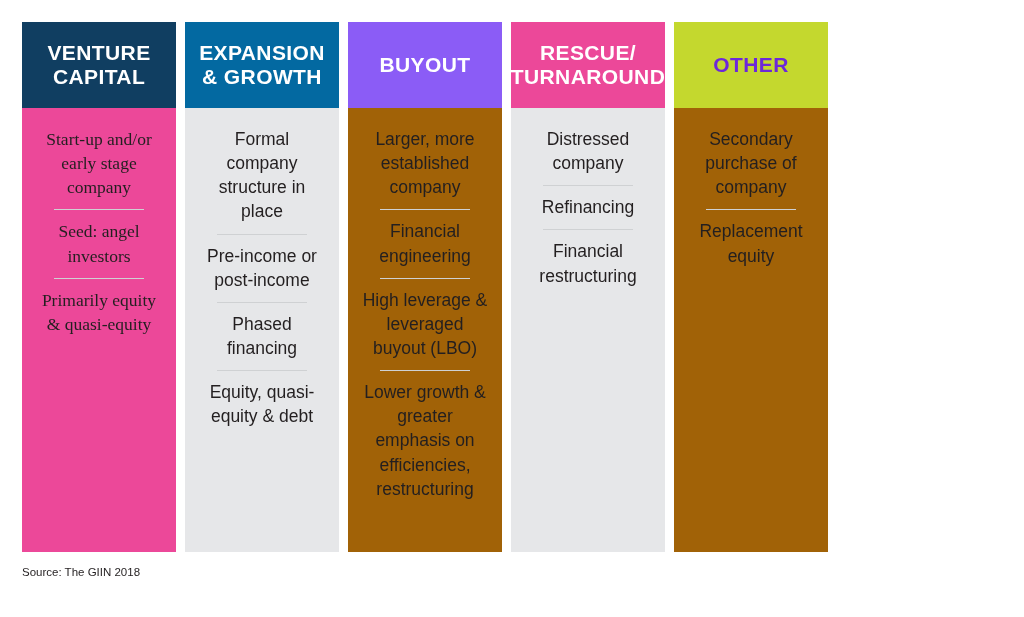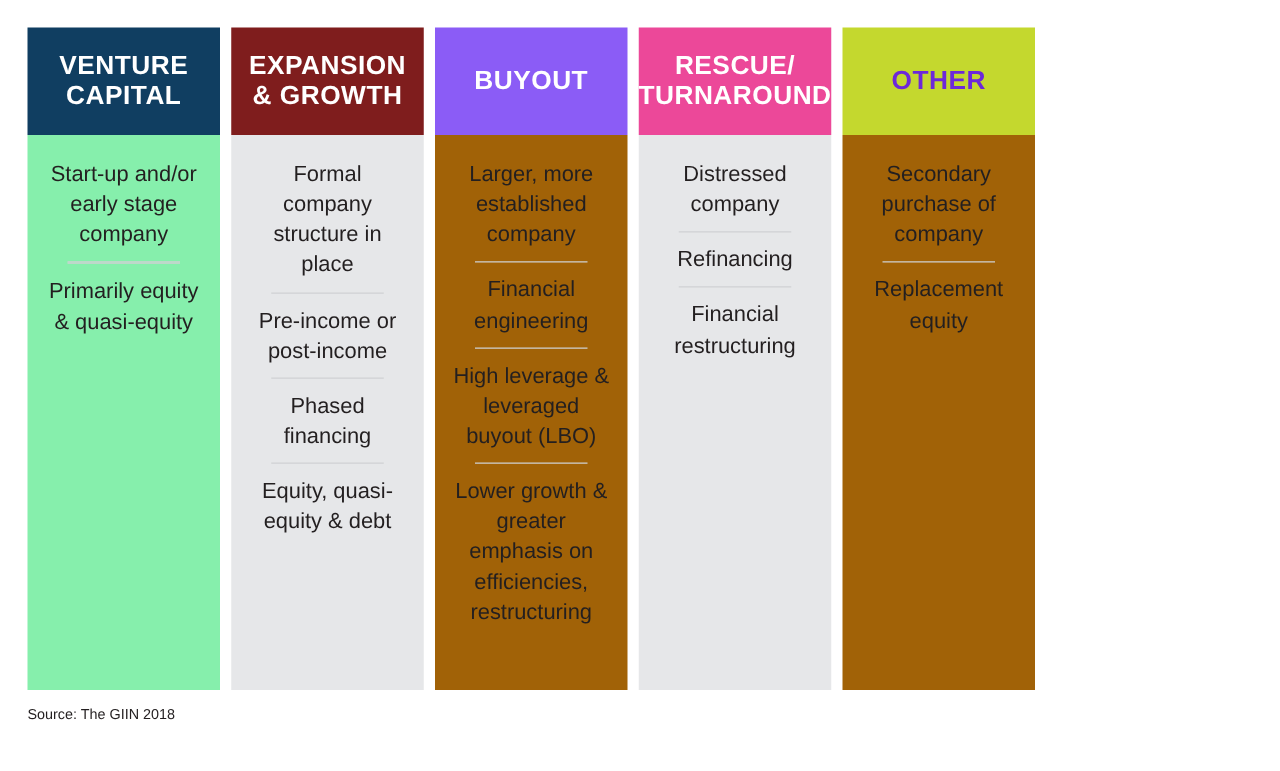--- a/index.html
+++ b/index.html
@@ -95,30 +95,31 @@
 <body style="background: rgb(255, 255, 255);">
 
 <div class="figure-wrap">
 
   <div class="columns">
 
     <div class="column">
       <div class="col-header" style="background: rgb(16, 62, 97);">
         <span class="col-header-label" style="color: rgb(255, 255, 255);">VENTURE CAPITAL</span>
       </div>
-      <div class="col-body" style="background: #86efac;">
+      <div class="col-body" style="background: #ec4899; font-family: Liberation Serif, serif;">
         <div class="item">Start-up and/or early stage company</div>
         <div class="divider" style="background: rgb(207, 209, 211);"></div>
+        <div class="item">Seed: angel investors</div>
         <div class="divider" style="background: rgb(207, 209, 211);"></div>
         <div class="item">Primarily equity &amp; quasi-equity</div>
       </div>
     </div>
 
     <div class="column">
-      <div class="col-header" style="background: #7f1d1d;">
+      <div class="col-header" style="background: #0369a1;">
         <span class="col-header-label" style="color: rgb(255, 255, 255);">EXPANSION &amp; GROWTH</span>
       </div>
       <div class="col-body" style="background: rgb(230, 231, 233);">
         <div class="item">Formal company structure in place</div>
         <div class="divider" style="background: rgb(207, 209, 211);"></div>
         <div class="item">Pre-income or post-income</div>
         <div class="divider" style="background: rgb(207, 209, 211);"></div>
         <div class="item">Phased financing</div>
         <div class="divider" style="background: rgb(207, 209, 211);"></div>
         <div class="item">Equity, quasi-equity &amp; debt</div>

